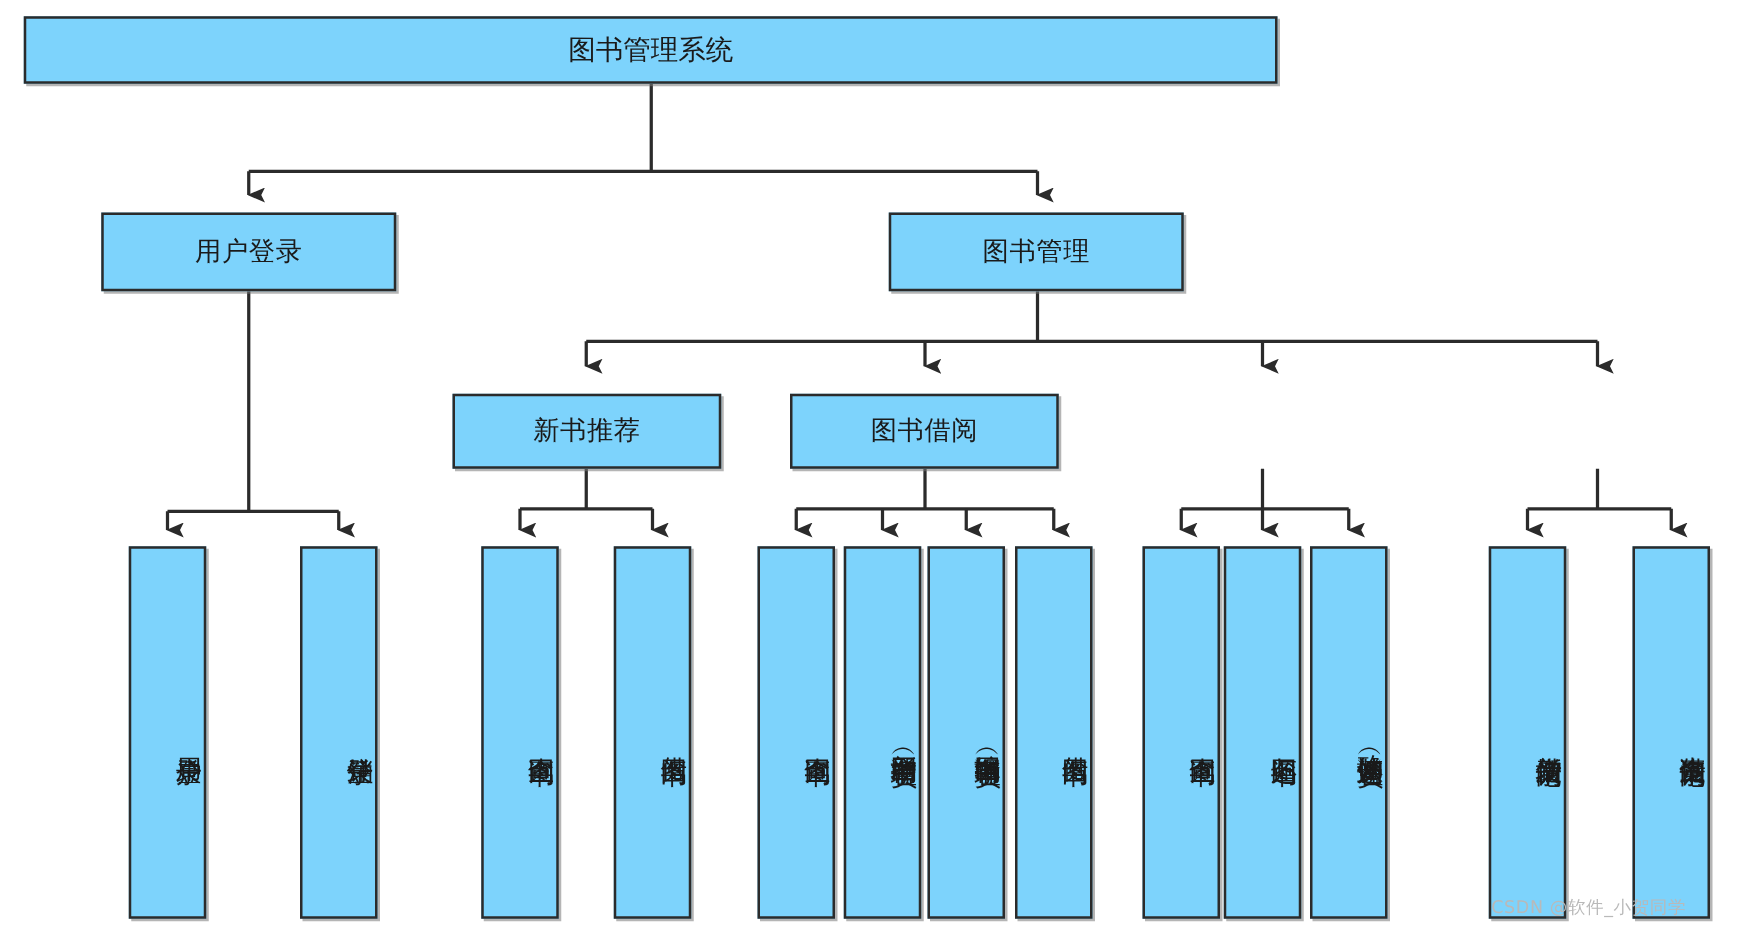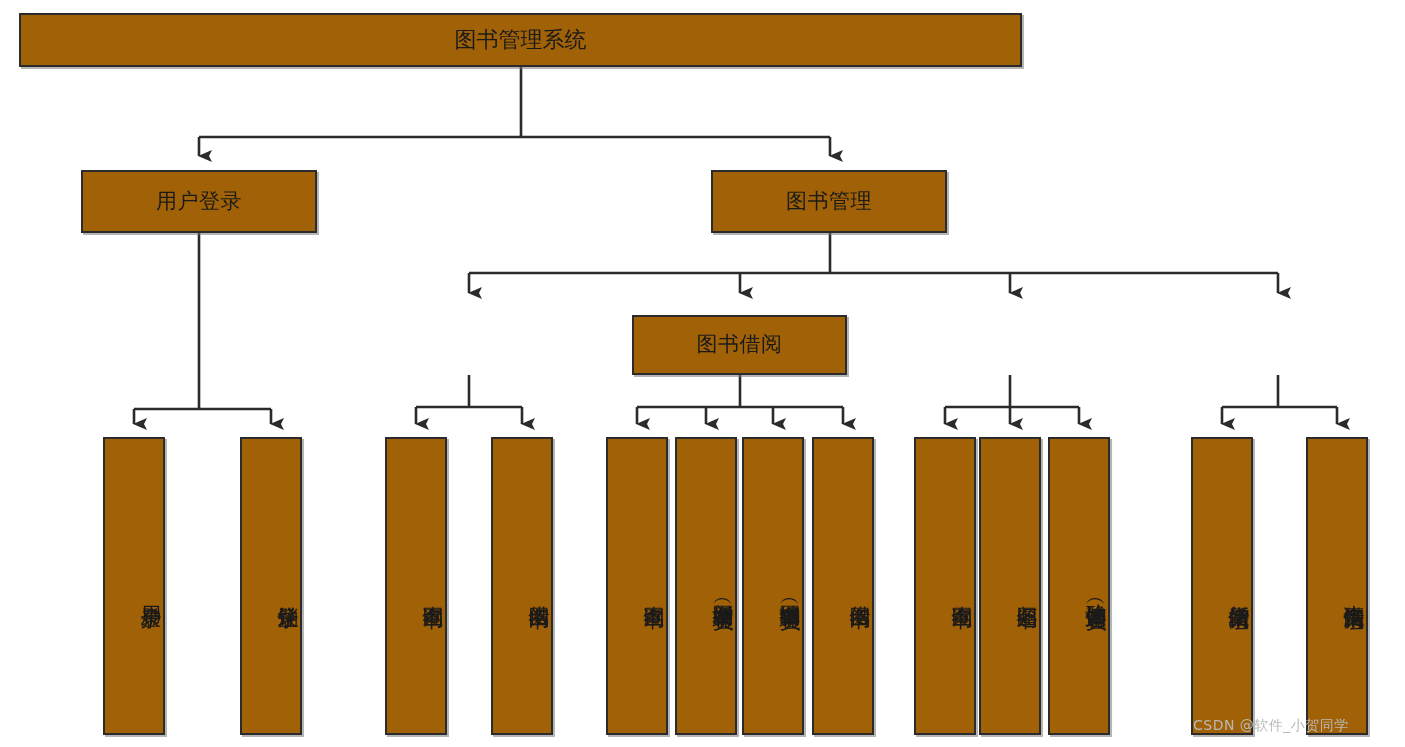--- a/index.html
+++ b/index.html
@@ -20,21 +20,21 @@
   #wires {
     position: absolute;
     left: 0;
     top: 0;
     width: 1405px;
     height: 747px;
   }
   .node {
     position: absolute;
     box-sizing: border-box;
-    background: #a16207;
+    background: #7dd3fc;
     border: 2px solid #2b2b2b;
     box-shadow: 2px 2px 0 rgba(120,120,120,0.55);
     display: flex;
     align-items: center;
     justify-content: center;
     color: #1a1a1a;
   }
   .node.horiz {
     font-size: 21px;
     letter-spacing: 0.5px;
@@ -126,20 +126,23 @@
     <span>图书管理系统</span>
   </div>
 
   <div class="node horiz" style="left:81px; top:170px; width:236px; height:63px;">
     <span>用户登录</span>
   </div>
   <div class="node horiz" style="left:711px; top:170px; width:236px; height:63px;">
     <span>图书管理</span>
   </div>
 
+  <div class="node horiz" style="left:362px; top:315px; width:215px; height:60px;">
+    <span>新书推荐</span>
+  </div>
   <div class="node horiz" style="left:632px; top:315px; width:215px; height:60px;">
     <span>图书借阅</span>
   </div>
 
   <div class="node vert" style="left:103px; top:437px; width:62px; height:298px;">
     <span class="vtext">用户登录</span>
   </div>
   <div class="node vert" style="left:240px; top:437px; width:62px; height:298px;">
     <span class="vtext">注销登录</span>
   </div>

